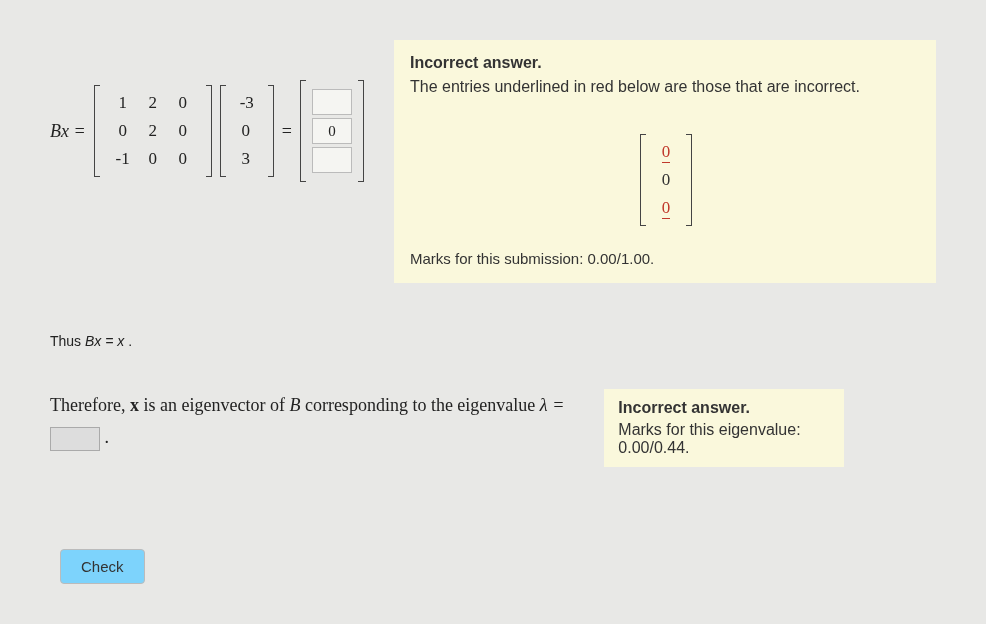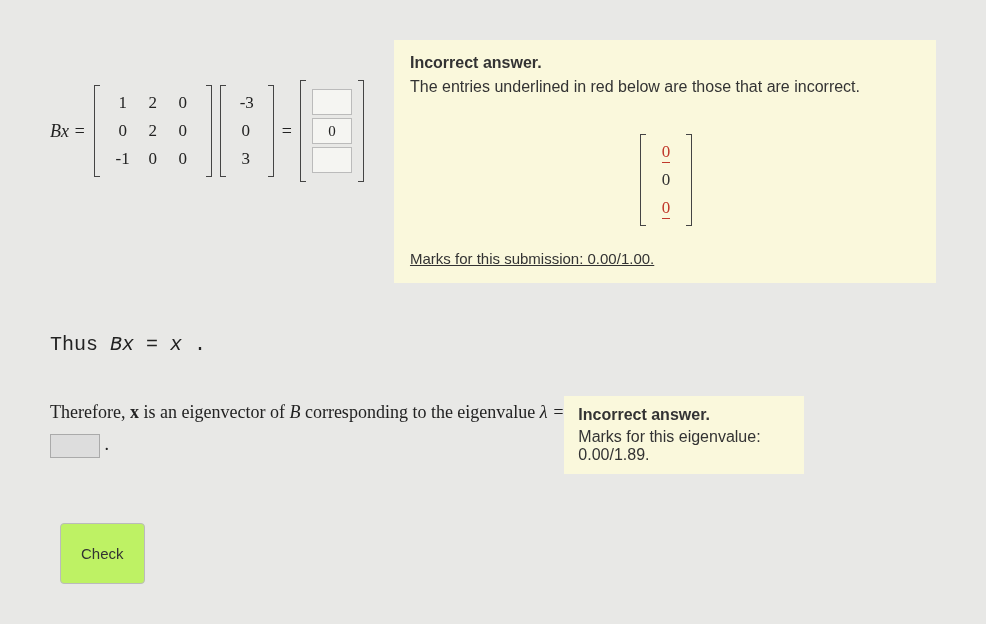--- a/index.html
+++ b/index.html
@@ -90,49 +90,49 @@
       margin: 10px 0 20px 230px;
     }
     .red-underline {
       color: #c0392b;
       border-bottom: 1.5px solid #c0392b;
       padding-bottom: 1px;
     }
     .marks {
       margin-top: 12px;
       font-size: 15px;
-      text-decoration: underline;
     }
     .statement {
-      font-family: Liberation Mono, monospace;
-      font-size: 20px;
+      font-family: Liberation Sans, sans-serif;
+      font-size: 14px;
       margin: 20px 0 40px 0;
     }
     .section2 {
       display: flex;
       align-items: flex-start;
+      gap: 40px;
       margin-bottom: 60px;
     }
     .eigenline {
       font-family: 'Times New Roman', serif;
       font-size: 18px;
       line-height: 1.8;
     }
     .feedback2 {
       background: #faf8dc;
       padding: 10px 14px;
       font-size: 16px;
       color: #333;
       width: 240px;
     }
     .check-btn {
-      background: #bef264;
+      background: #7dd3fc;
       border: 1px solid #bbb;
       border-radius: 4px;
-      padding: 21px 20px;
+      padding: 8px 20px;
       font-size: 15px;
       color: #333;
       cursor: pointer;
       position: absolute;
       bottom: 40px;
       left: 60px;
     }
   </style>
 </head>
 <body>
@@ -233,19 +233,19 @@
     <span> is an eigenvector of </span>
     <span class="italic">B</span>
     <span> corresponding to the eigenvalue </span>
     <span class="italic">λ =</span><br>
     <span class="input-inline"></span>
     <span>.</span>
   </div>
   <div class="feedback2">
     <div style="font-weight:bold; margin-bottom:4px;">Incorrect answer.</div>
     <div>Marks for this eigenvalue:</div>
-    <div>0.00/1.89.</div>
+    <div>0.00/0.44.</div>
   </div>
 </div>
 
 <button class="check-btn">
   <span>Check</span>
 </button>
 
 </body></html>

